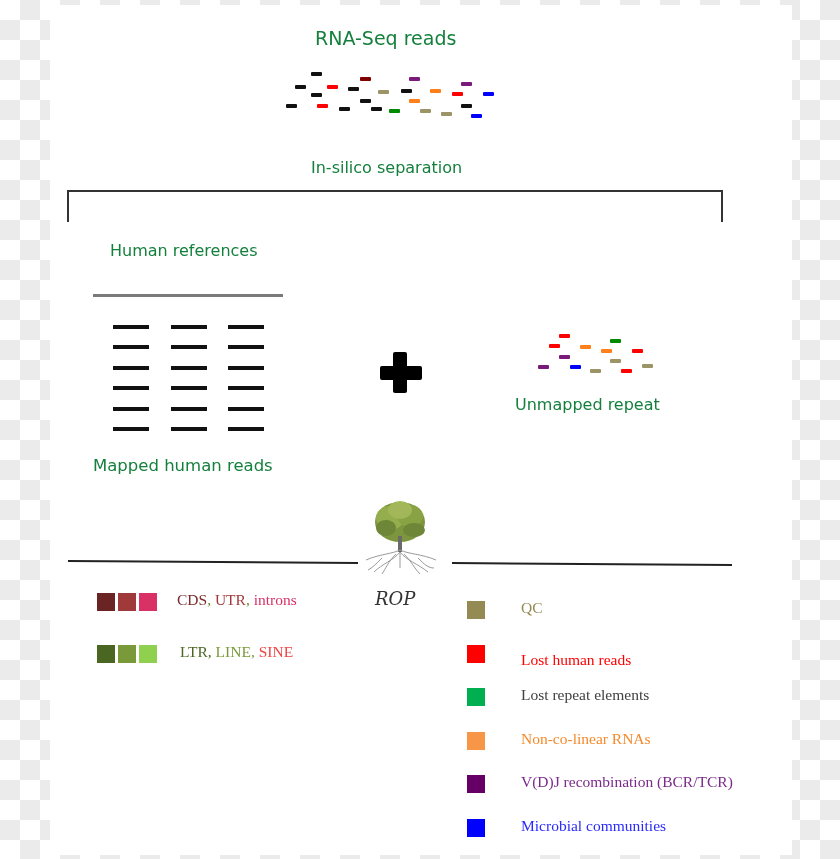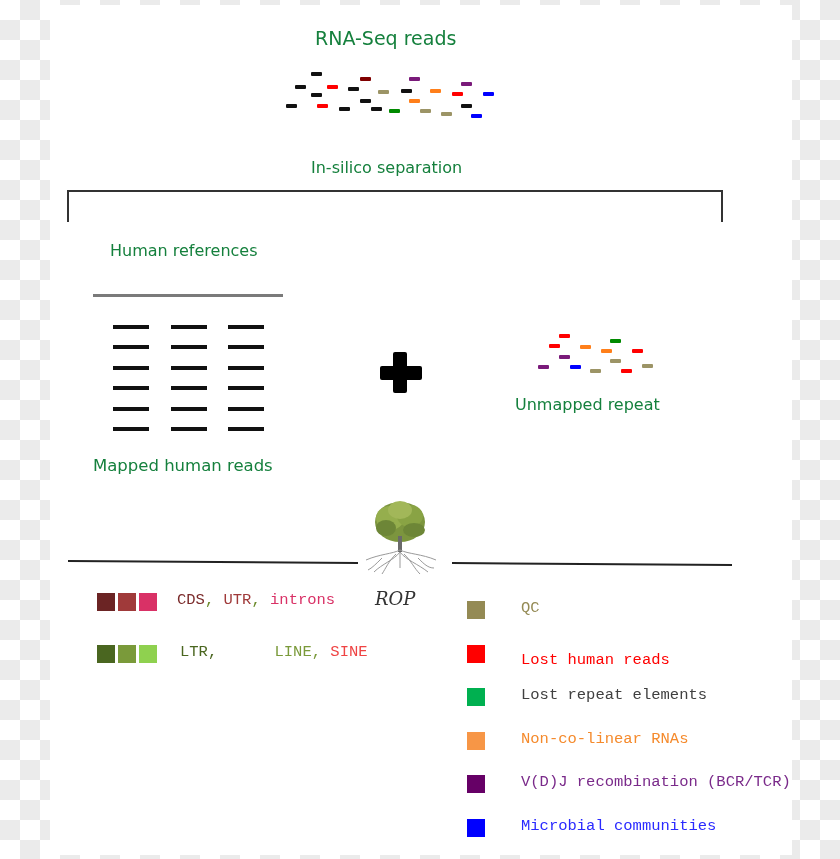--- a/index.html
+++ b/index.html
@@ -24,21 +24,21 @@
   }
   .dash { position: absolute; width: 11px; height: 4px; border-radius: 1px; }
   .ref-line { position: absolute; height: 3px; background: #7a7a7a; }
   .mapped-dash { position: absolute; width: 36px; height: 4px; background: #111; }
   .bracket {
     position: absolute; border: 2px solid #333; border-bottom: none;
   }
   .hline { position: absolute; height: 2px; background: #222; }
   .sq { position: absolute; width: 18px; height: 18px; }
   .legend-text {
-    position: absolute; font-family: Liberation Mono, monospace; font-size: 15.5px; white-space: nowrap;
+    position: absolute; font-family: Liberation Serif, serif; font-size: 15.5px; white-space: nowrap;
   }
   .plus-v, .plus-h { position: absolute; background: #000; }
 </style>
 </head>
 <body>
 
 <div class="canvas"></div>
 
 <div class="label" style="left:315px; top:27px; font-size:19px;">RNA-Seq reads</div>
 
@@ -151,21 +151,21 @@
 <div class="label" style="left:375px; top:588px; font-size:18px; font-family:'DejaVu Serif', serif; font-style:italic; color:#333;">ROP</div>
 
 <div id="left-legend">
     <div class="sq" style="left: 97px; top: 593px; background: rgb(107, 36, 36);"></div>
     <div class="sq" style="left: 118px; top: 593px; background: rgb(160, 58, 58);"></div>
     <div class="sq" style="left: 139px; top: 593px; background: rgb(217, 49, 102);"></div>
     <div class="legend-text" style="left: 177px; top: 591px;"><span style="color: rgb(122, 42, 42);">CDS</span><span style="color: rgb(107, 138, 42);">, </span><span style="color: rgb(160, 58, 58);">UTR</span><span style="color: rgb(107, 138, 42);">, </span><span style="color: rgb(217, 49, 102);">introns</span></div>
     <div class="sq" style="left: 97px; top: 645px; background: rgb(74, 102, 32);"></div>
     <div class="sq" style="left: 118px; top: 645px; background: rgb(122, 154, 58);"></div>
     <div class="sq" style="left: 139px; top: 645px; background: rgb(143, 209, 79);"></div>
-    <div class="legend-text" style="left: 180px; top: 643px;"><span style="color: rgb(74, 102, 32);">LTR, </span><span style="color: rgb(122, 154, 58); margin-left: 48px;">LINE, </span><span style="color: #ef4444;">SINE</span></div>
+    <div class="legend-text" style="left: 180px; top: 643px;"><span style="color: rgb(74, 102, 32);">LTR, </span><span style="color: rgb(122, 154, 58);">LINE, </span><span style="color: #ef4444;">SINE</span></div>
   </div>
 
 <div id="right-legend">
     <div class="sq" style="left: 467px; top: 601px; background: rgb(148, 138, 84);"></div>
     <div class="legend-text" style="left: 521px; top: 599px; color: rgb(148, 138, 84);">QC</div>
     <div class="sq" style="left: 467px; top: 644.5px; background: rgb(255, 0, 0);"></div>
     <div class="legend-text" style="left: 521px; top: 642.5px; color: rgb(255, 0, 0); margin-top: 8px;">Lost human reads</div>
     <div class="sq" style="left: 467px; top: 688px; background: rgb(0, 176, 80);"></div>
     <div class="legend-text" style="left: 521px; top: 686px; color: #404040;">Lost repeat elements</div>
     <div class="sq" style="left: 467px; top: 731.5px; background: rgb(247, 150, 70);"></div>

